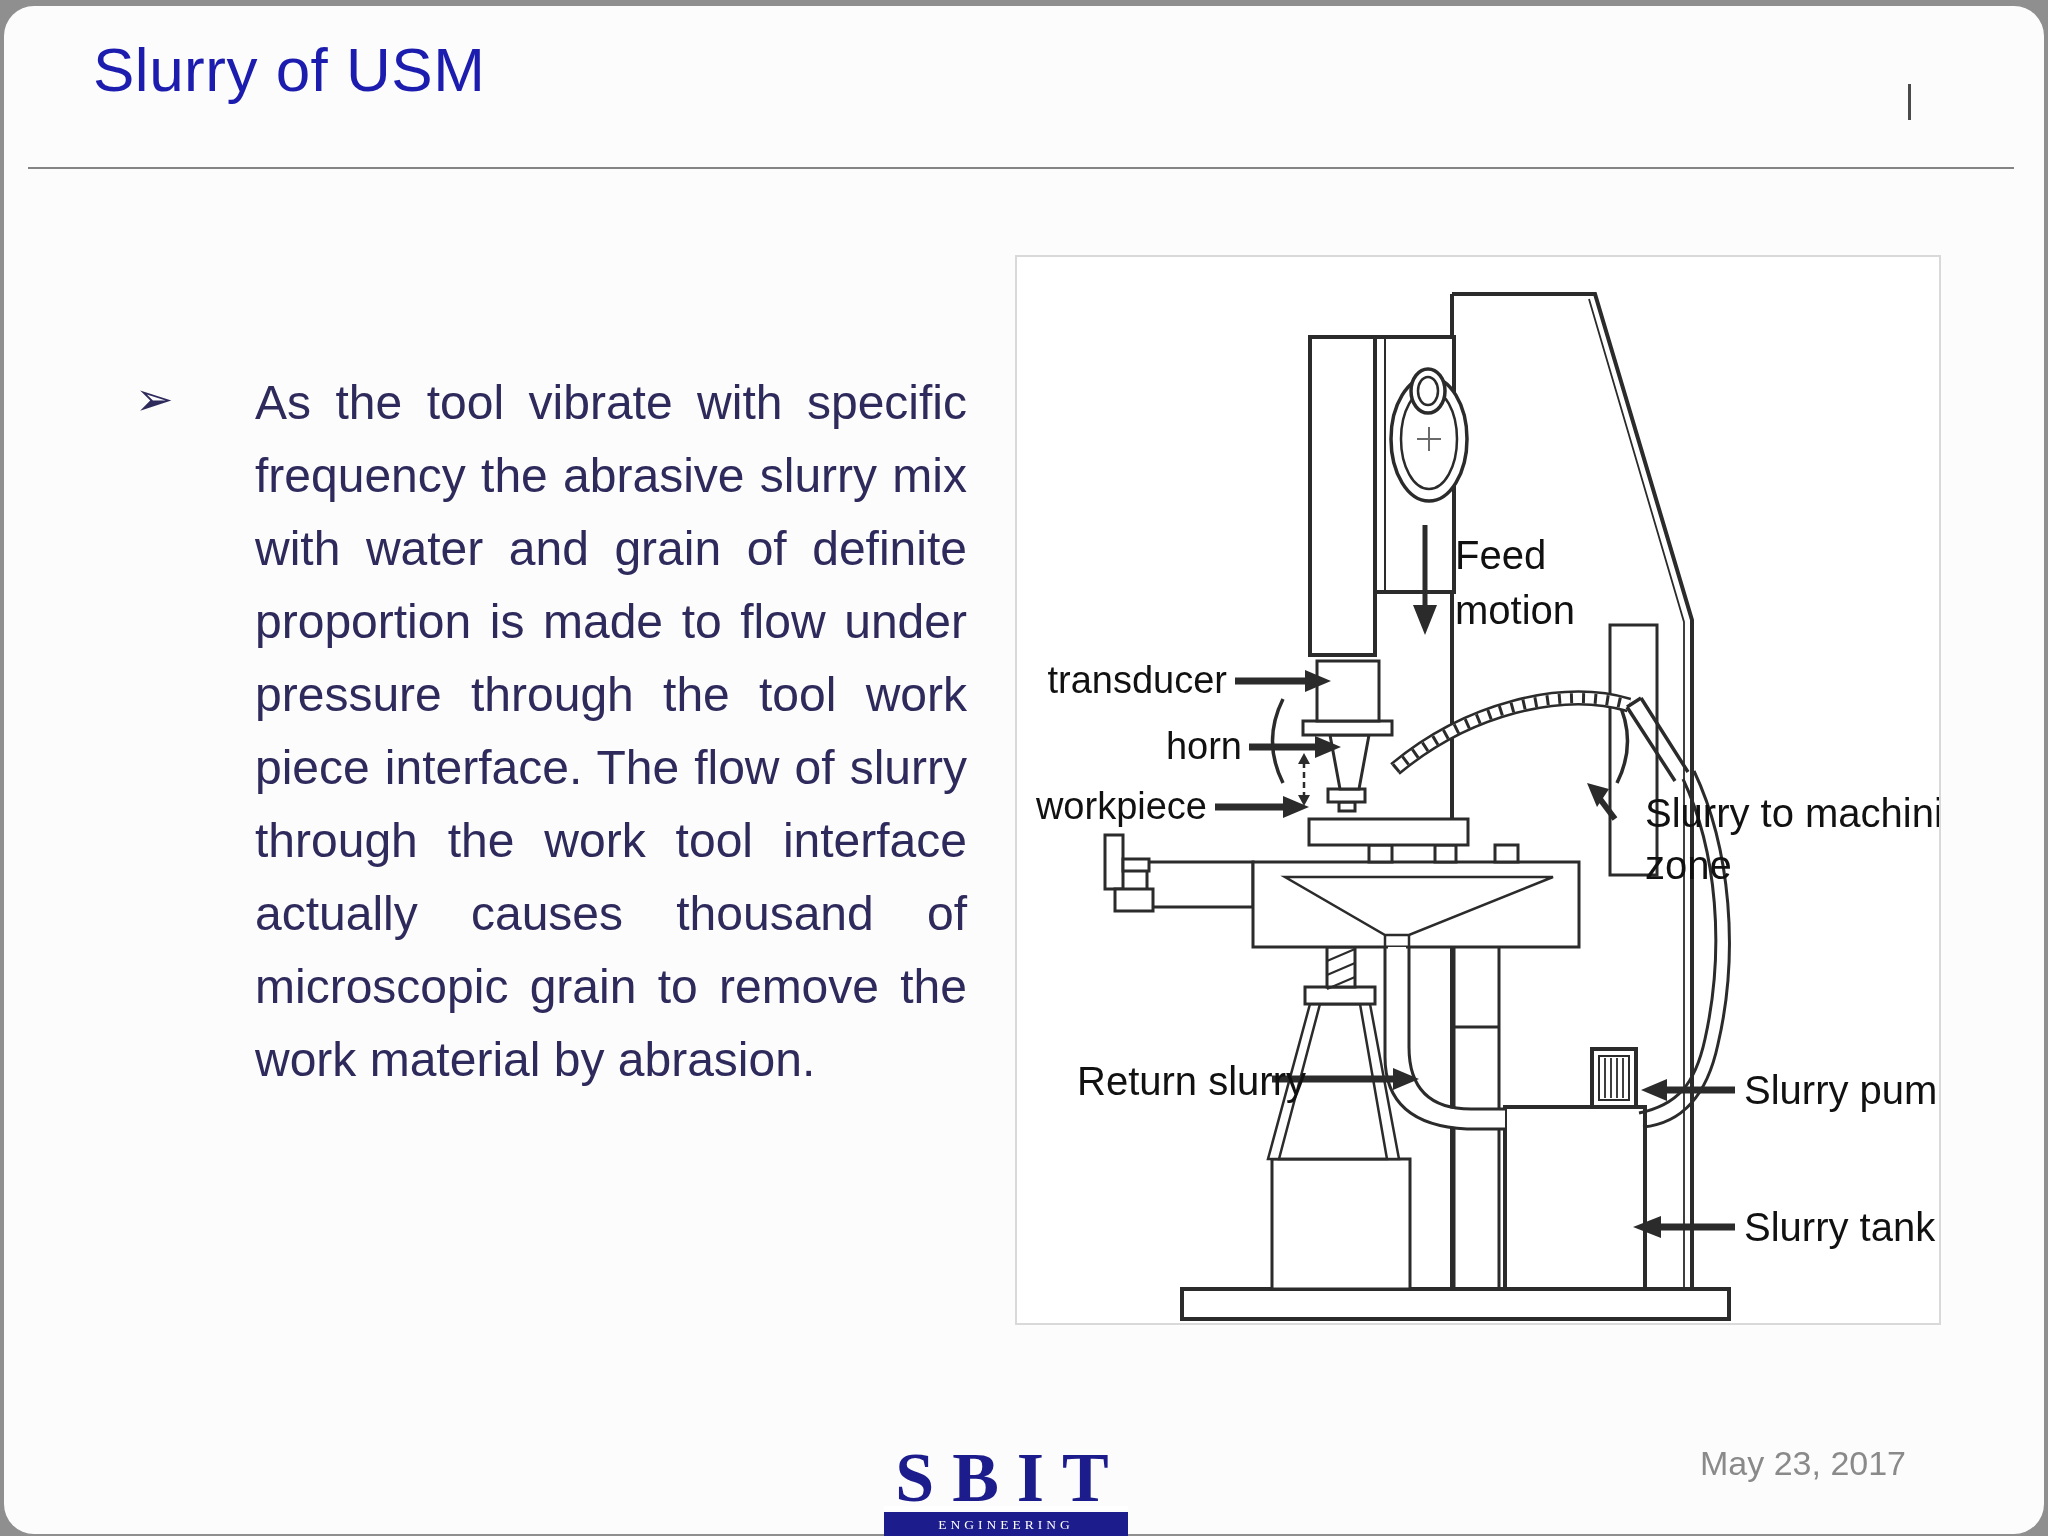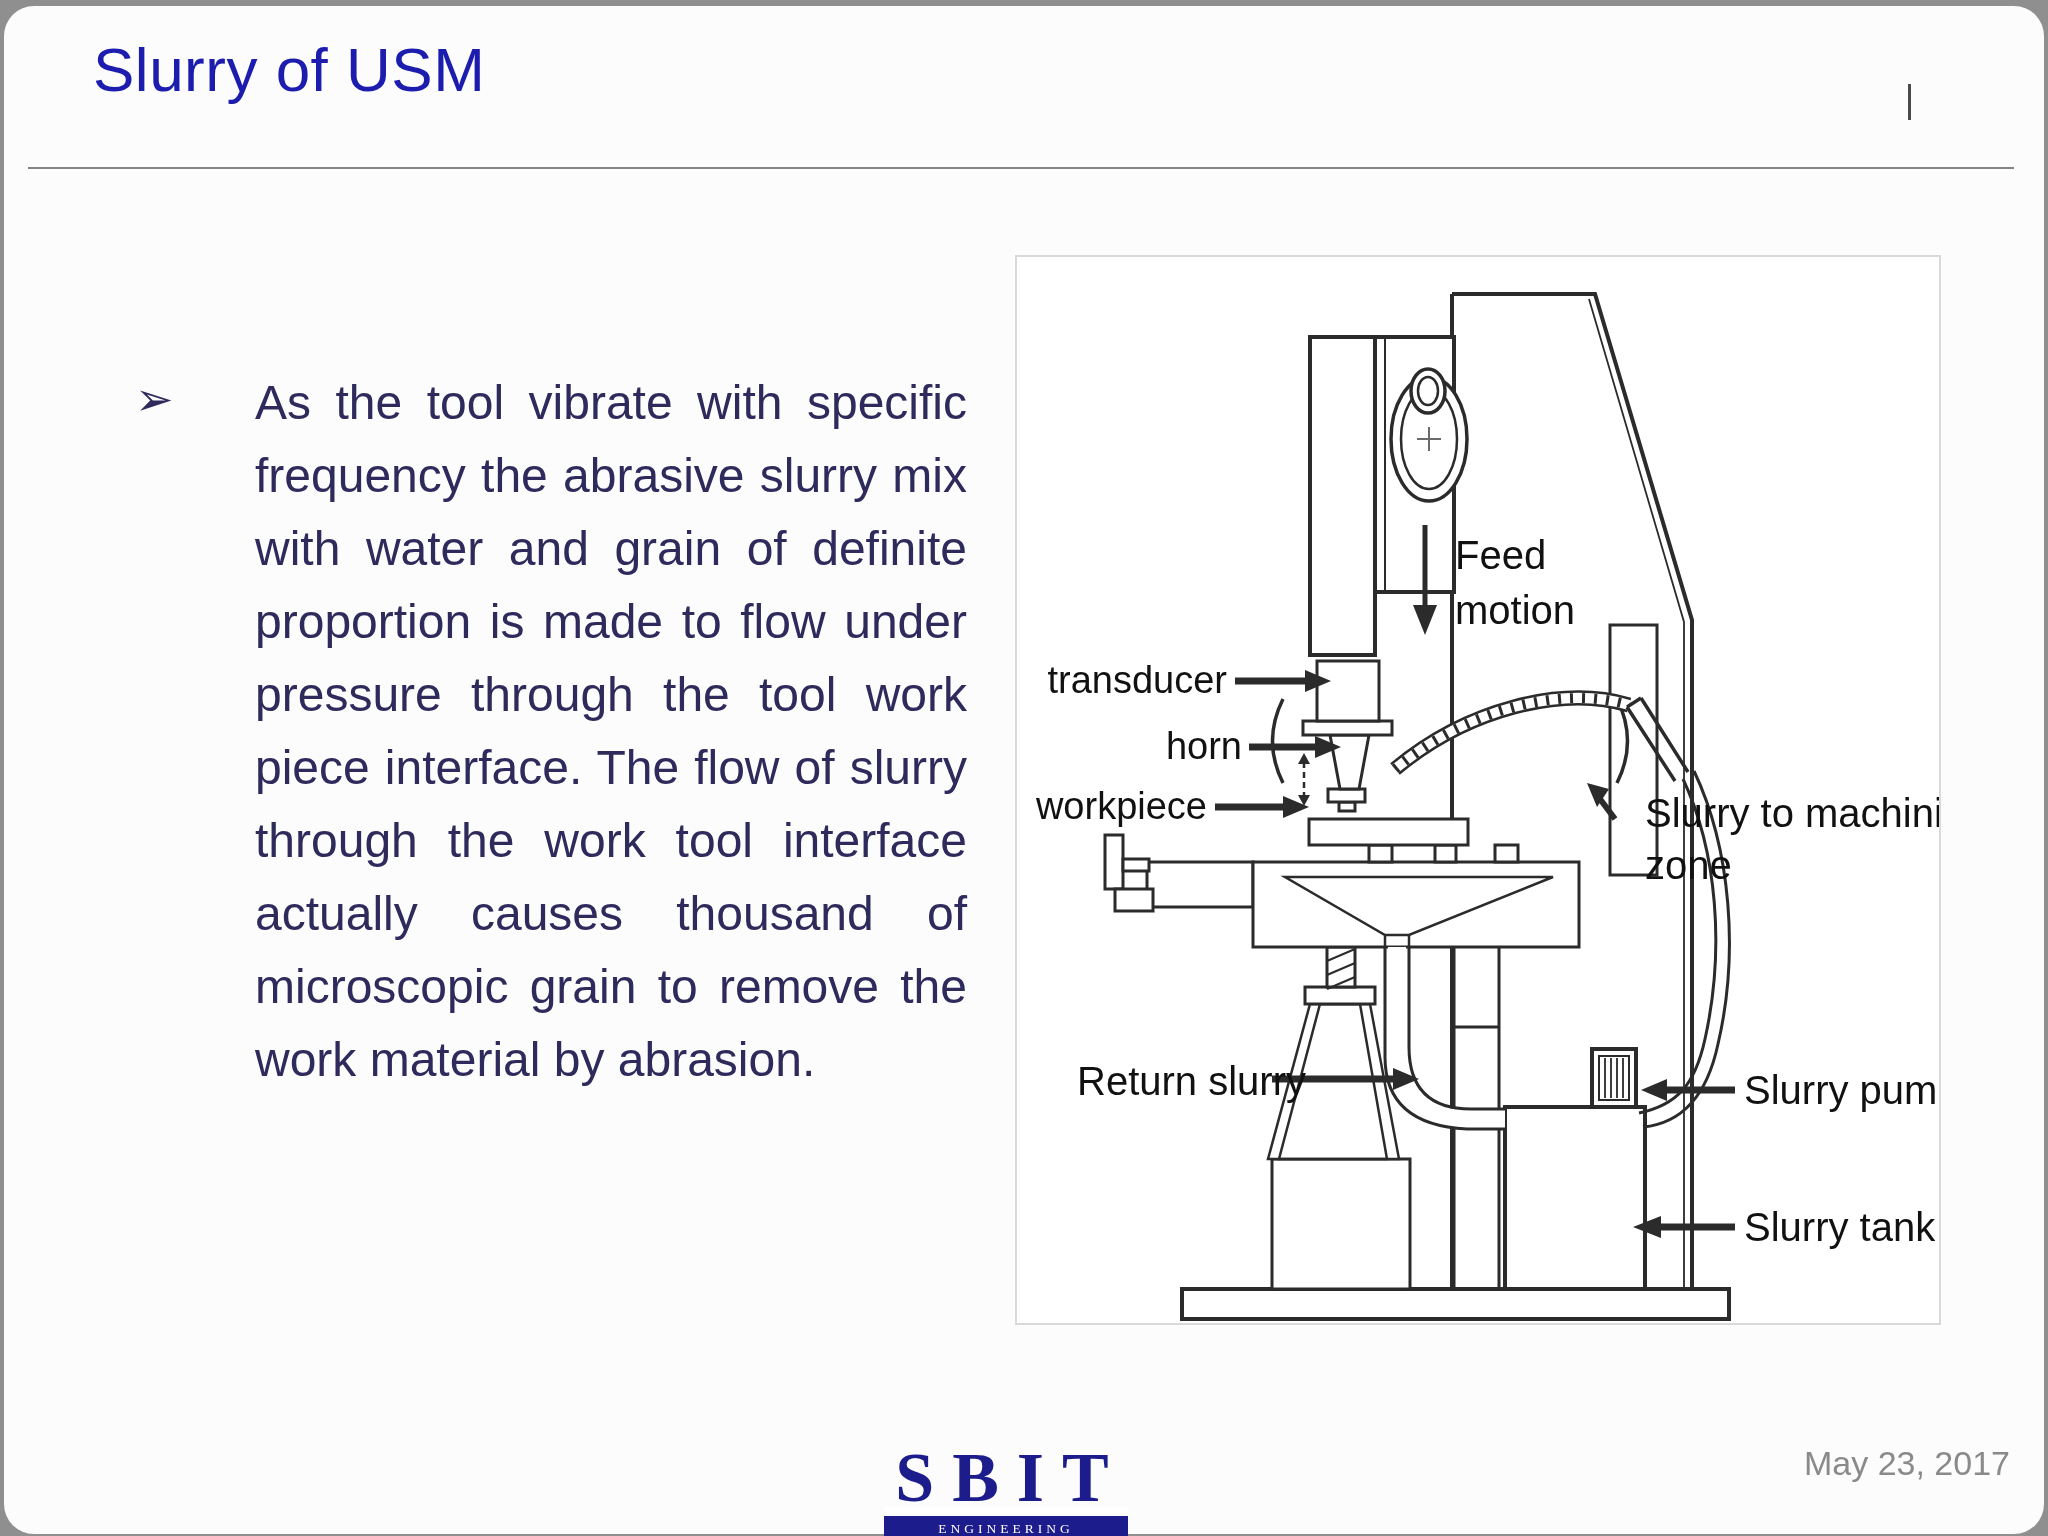--- a/index.html
+++ b/index.html
@@ -13,26 +13,26 @@
   .cursor-tick{position:absolute;left:1908px;top:84px;width:3px;height:36px;background:#4a4a4a;}
   .body-block{position:absolute;left:135px;top:366px;width:832px;}
   .bullet{position:absolute;left:0;top:6px;font-size:46px;color:#2e2a5c;}
   .body-text{position:absolute;left:120px;top:0;width:712px;margin:0;font-size:48px;
              line-height:73px;color:#2e2a5c;text-align:justify;text-justify:inter-word;}
   .diagram-panel{position:absolute;left:1015px;top:255px;width:926px;height:1070px;
                  background:#ffffff;border:2px solid #d9d9d9;box-sizing:border-box;}
   .diagram-panel svg{position:absolute;left:0;top:0;}
   .dg-label{font-family:"Liberation Sans",sans-serif;font-size:38px;fill:#111111;}
   .dg-label-lg{font-family:"Liberation Sans",sans-serif;font-size:40px;fill:#111111;}
-  .date-stamp{position:absolute;left:1700px;top:1444px;width:310px;text-align:right;
+  .date-stamp{position:absolute;left:1700px;top:1444px;width:310px;
               font-size:34px;color:#8a8a8a;}
   .logo{position:absolute;left:884px;top:1450px;width:244px;text-align:center;}
   .logo-word{display:block;font-family:"Liberation Serif",serif;font-weight:700;font-size:70px;
              line-height:56px;letter-spacing:18px;padding-left:10px;color:#1c1c8c;
-             border-bottom:8px solid #ffffff;}
+             border-bottom:4px solid #ffffff;}
   .logo-bar{display:block;margin-top:2px;background:#1c1c8c;color:#ffffff;
             font-family:"Liberation Serif",serif;font-size:13.5px;letter-spacing:4px;
             padding:5px 0 6px 0;}
 </style>
 </head>
 <body>
 
 <div class="stage">
   <div class="slide-bg"></div>
 

